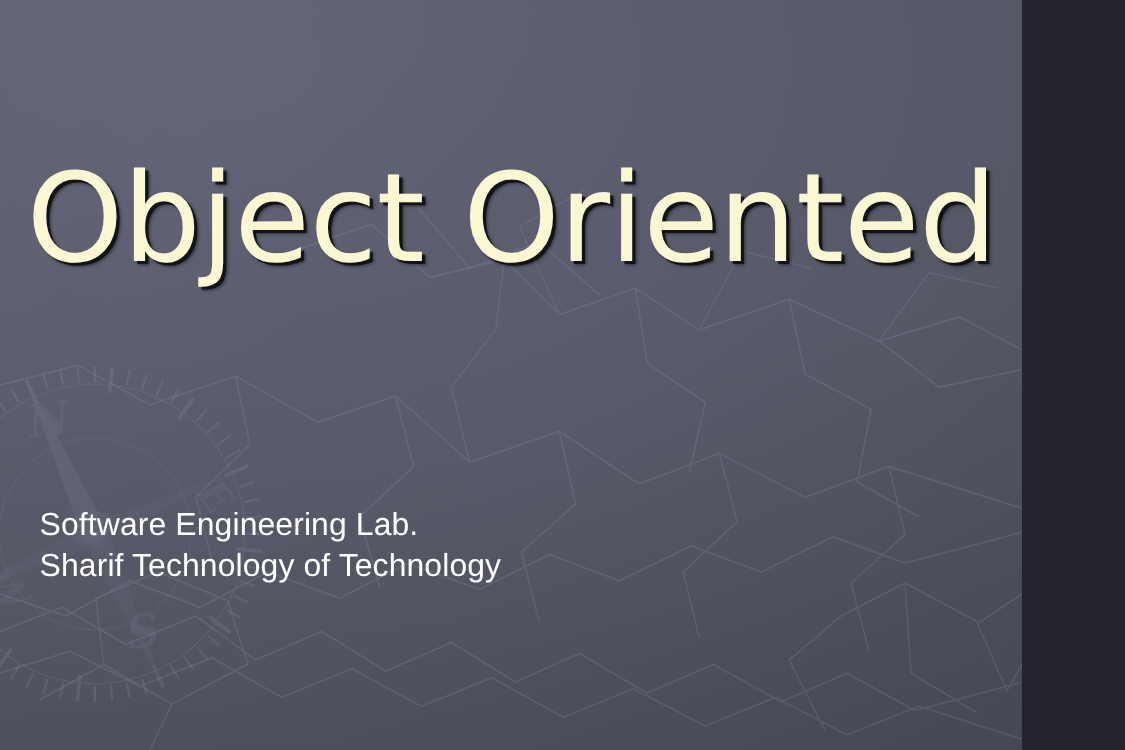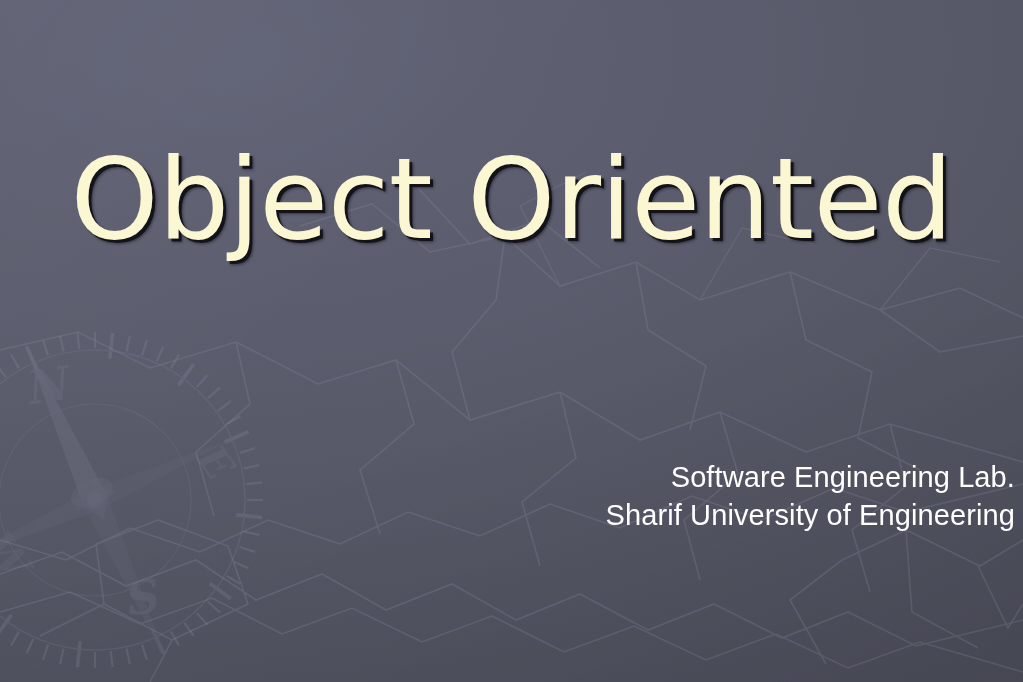--- a/index.html
+++ b/index.html
@@ -3,21 +3,21 @@
 <meta charset="utf-8">
 <style>
   html, body {
     margin: 0;
     padding: 0;
     background: #23242c;
   }
 
   #slide {
     position: relative;
-    width: 1023px;
+    width: 929px;
     height: 682px;
     overflow: hidden;
     font-family: "DejaVu Sans", sans-serif;
     
     background:
       radial-gradient(ellipse 130% 110% at 22% 8%, #616376 0%, #5b5d6e 38%, #545664 68%, #4c4e5b 100%);
   }
 
   
   .bg-layer {
@@ -71,22 +71,22 @@
     text-shadow:
       3px 3px 0px rgba(10,10,14,0.80),
       4px 4px 3px rgba(5,5,10,0.45);
   }
 
   .subtitle-block {
     position: absolute;
     top: 458px;
     left: 0;
     right: 0;
-    text-align: right;
-    padding: 0 8px;
+    text-align: left;
+    padding: 0 36px;
     box-sizing: border-box;
   }
 
   .subtitle-line {
     color: #ffffff;
     font-family: "Liberation Sans", sans-serif;
     font-weight: normal;
     font-size: 29px;
     line-height: 38px;
     letter-spacing: 0.1px;
@@ -352,17 +352,17 @@
   <div class="vignette"></div>
 
   <div class="content">
 
     <div class="title-block">
       <div class="title-line">Object Oriented</div>
     </div>
 
     <div class="subtitle-block">
       <div class="subtitle-line">Software Engineering Lab.</div>
-      <div class="subtitle-line">Sharif University of Engineering</div>
+      <div class="subtitle-line">Sharif Technology of Technology</div>
     </div>
 
   </div>
 </div>
 
 </body></html>

